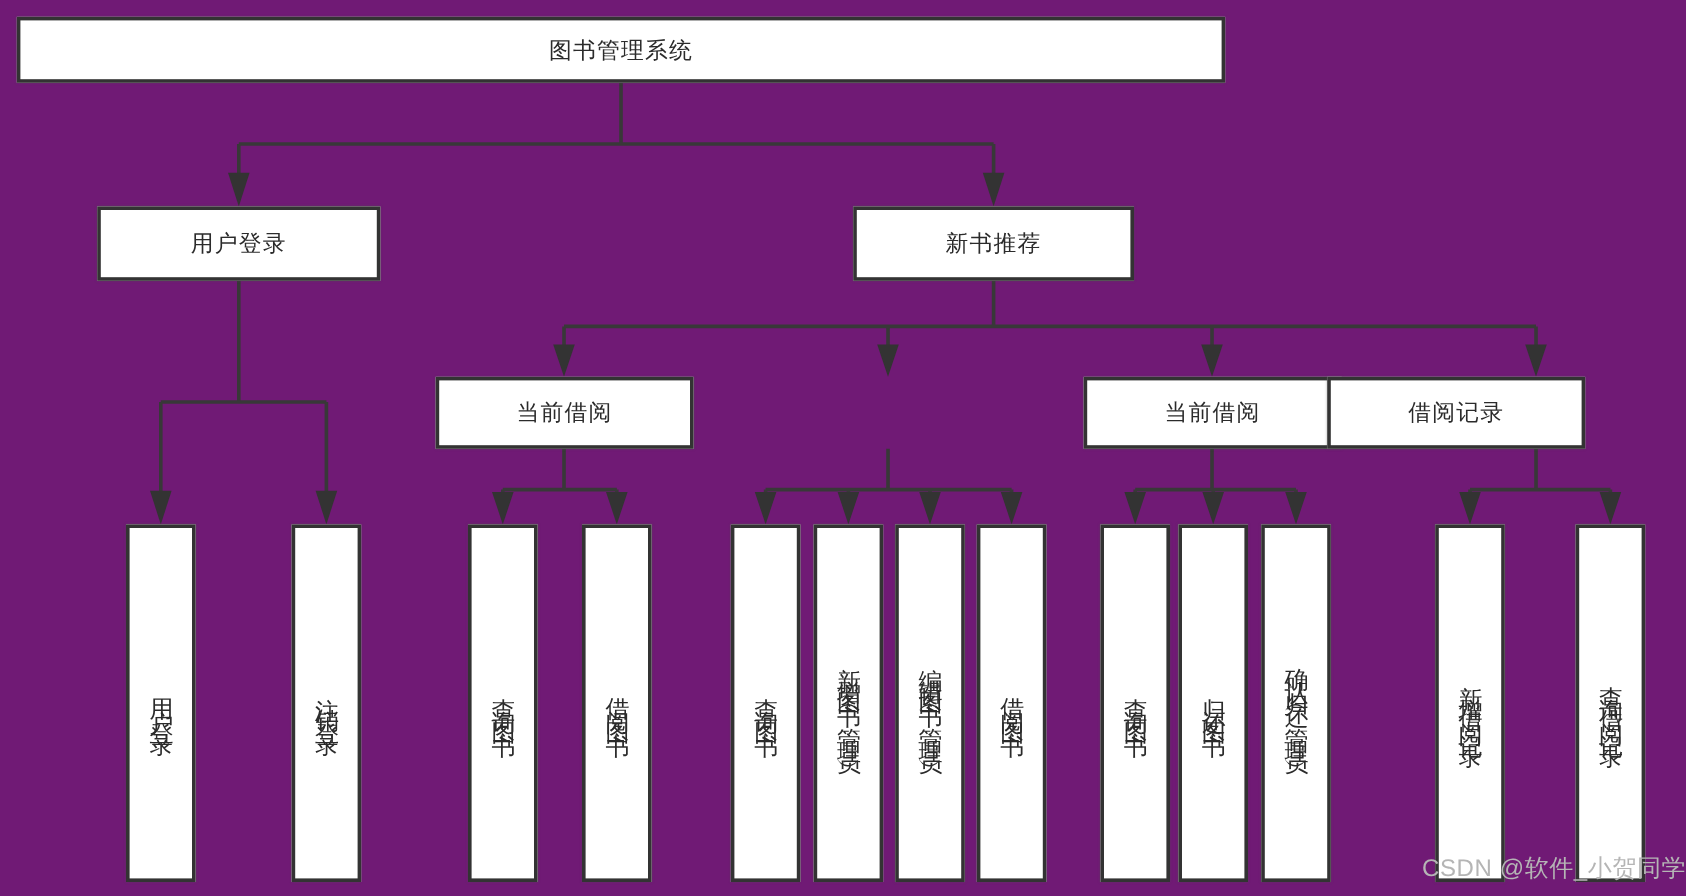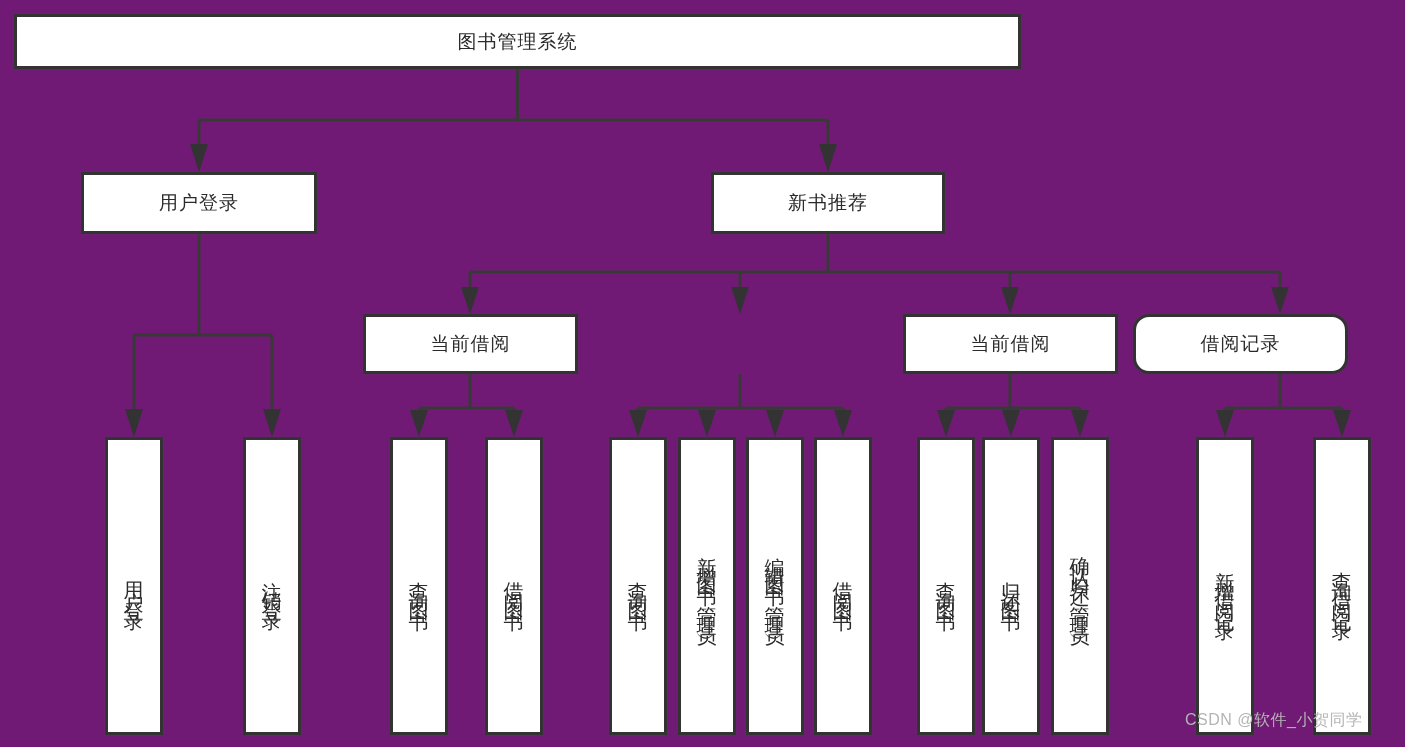--- a/index.html
+++ b/index.html
@@ -39,38 +39,38 @@
     position: absolute;
     left: 0; top: 0;
     width: 1405px; height: 747px;
     z-index: 1;
   }
   #connectors path { stroke: #383838; stroke-width: 3; fill: none; }
   #connectors polygon { fill: #333333; stroke: none; }
   .watermark {
     position: absolute;
     left: 1185px; top: 710px;
-    font-size: 16px;
+    font-size: 20px;
     color: #b5b5b5;
     letter-spacing: 0.5px;
     white-space: nowrap;
     z-index: 3;
   }
 
   
   #n-root { left: 14px;  top: 14px;  width: 1007px; height: 55px; }
 
   #n-l2a  { left: 81px;  top: 172px; width: 236px; height: 62px; }
   #n-l2b  { left: 711px; top: 172px; width: 234px; height: 62px; }
 
   .lvl3   { top: 314px; width: 215px; height: 60px; }
   #n-l3a  { left: 363px; }
   #n-l3b  { left: 633px; }
   #n-l3c  { left: 903px; }
-  #n-l3d  { left: 1133px; border-radius: 16px; }
+  #n-l3d  { left: 1106px; }
 
   .leaf   { top: 437px; width: 58px; height: 298px; }
   #lf-a1  { left: 105px; }
   #lf-a2  { left: 243px; }
   #lf-b1  { left: 390px; }
   #lf-b2  { left: 485px; }
   #lf-c1  { left: 609px; }
   #lf-c2  { left: 678px; }
   #lf-c3  { left: 746px; }
   #lf-c4  { left: 814px; }

